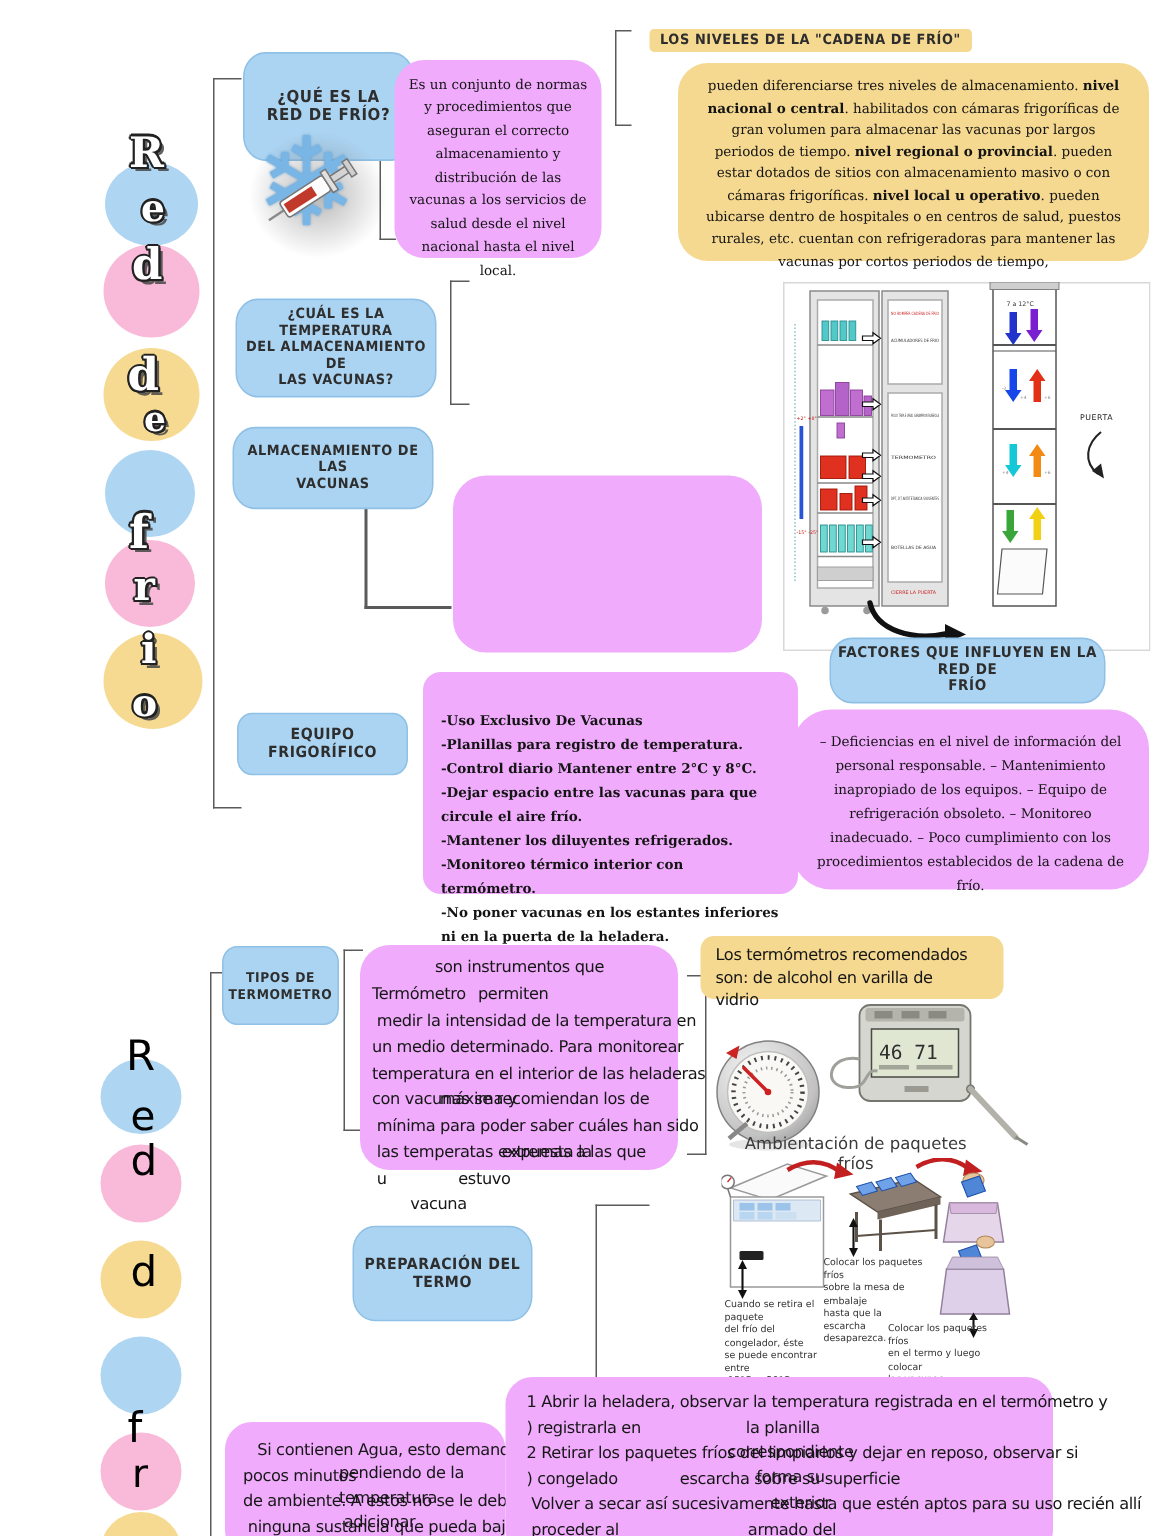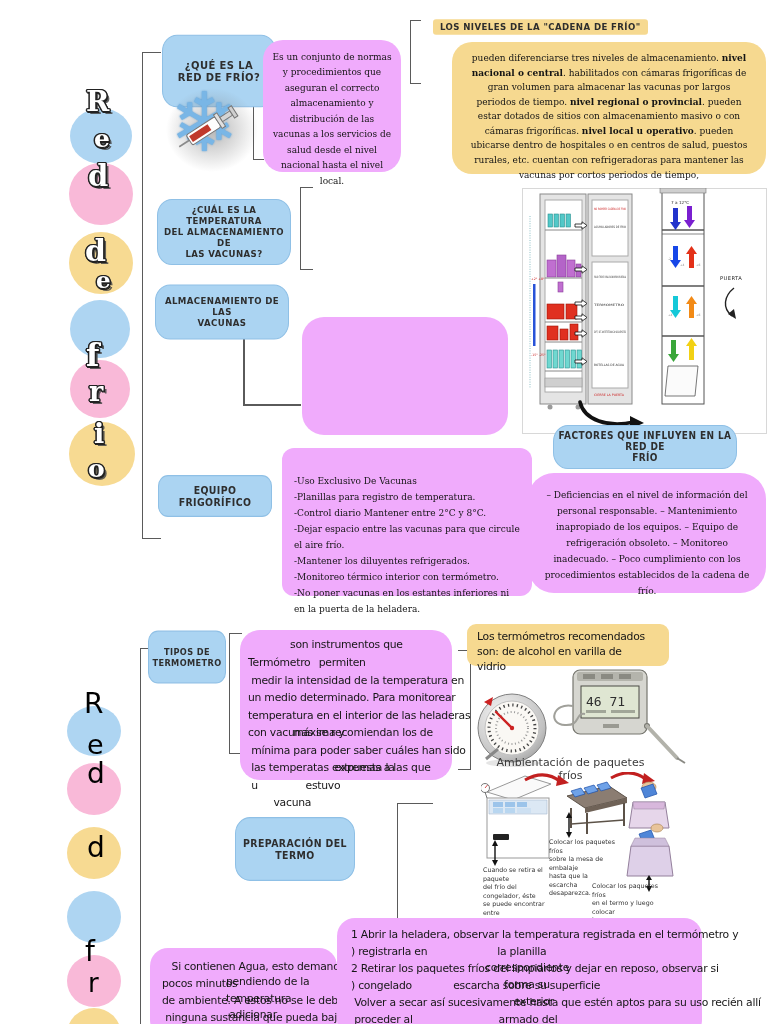--- a/index.html
+++ b/index.html
@@ -210,21 +210,21 @@
 
   <div class="abs bub hand" style="left:553px;top:427px;width:182px;height:38px;font-size:9px;">FACTORES QUE INFLUYEN EN LA RED DE
 FRÍO</div>
 
   <div class="abs pink serif ctr" style="left:528px;top:473px;width:238px;height:120px;border-radius:26px;padding:14px 15px;box-sizing:border-box;font-size:9px;line-height:1.78;">
     <span>– Deficiencias en el nivel de información del personal responsable. – Mantenimiento inapropiado de los equipos. – Equipo de refrigeración obsoleto. – Monitoreo inadecuado. – Poco cumplimiento con los procedimientos establecidos de la cadena de frío.</span>
   </div>
 
   <div class="abs bub hand" style="left:158px;top:477px;width:112px;height:36px;border-radius:10px;font-size:9.4px;">EQUIPO FRIGORÍFICO</div>
 
-  <div class="abs pink serif prel" style="left:282px;top:448px;width:250px;height:148px;border-radius:12px;padding:9px 12px;box-sizing:border-box;font-size:9px;line-height:1.78;">
+  <div class="abs pink serif prel" style="left:282px;top:448px;width:250px;height:148px;border-radius:12px;padding:9px 12px;box-sizing:border-box;font-size:9px;line-height:1.78;font-weight:bold;">
     <span class="prel">-Uso Exclusivo De Vacunas
 -Planillas para registro de temperatura.
 -Control diario Mantener entre 2°C y 8°C.
 -Dejar espacio entre las vacunas para que circule el aire frío.
 -Mantener los diluyentes refrigerados.
 -Monitoreo térmico interior con termómetro.
 -No poner vacunas en los estantes inferiores ni en la puerta de la heladera.</span>
   </div>
 
   <div class="abs bub hand" style="left:148px;top:633px;width:76px;height:46px;border-radius:10px;font-size:8.2px;">TIPOS DE

